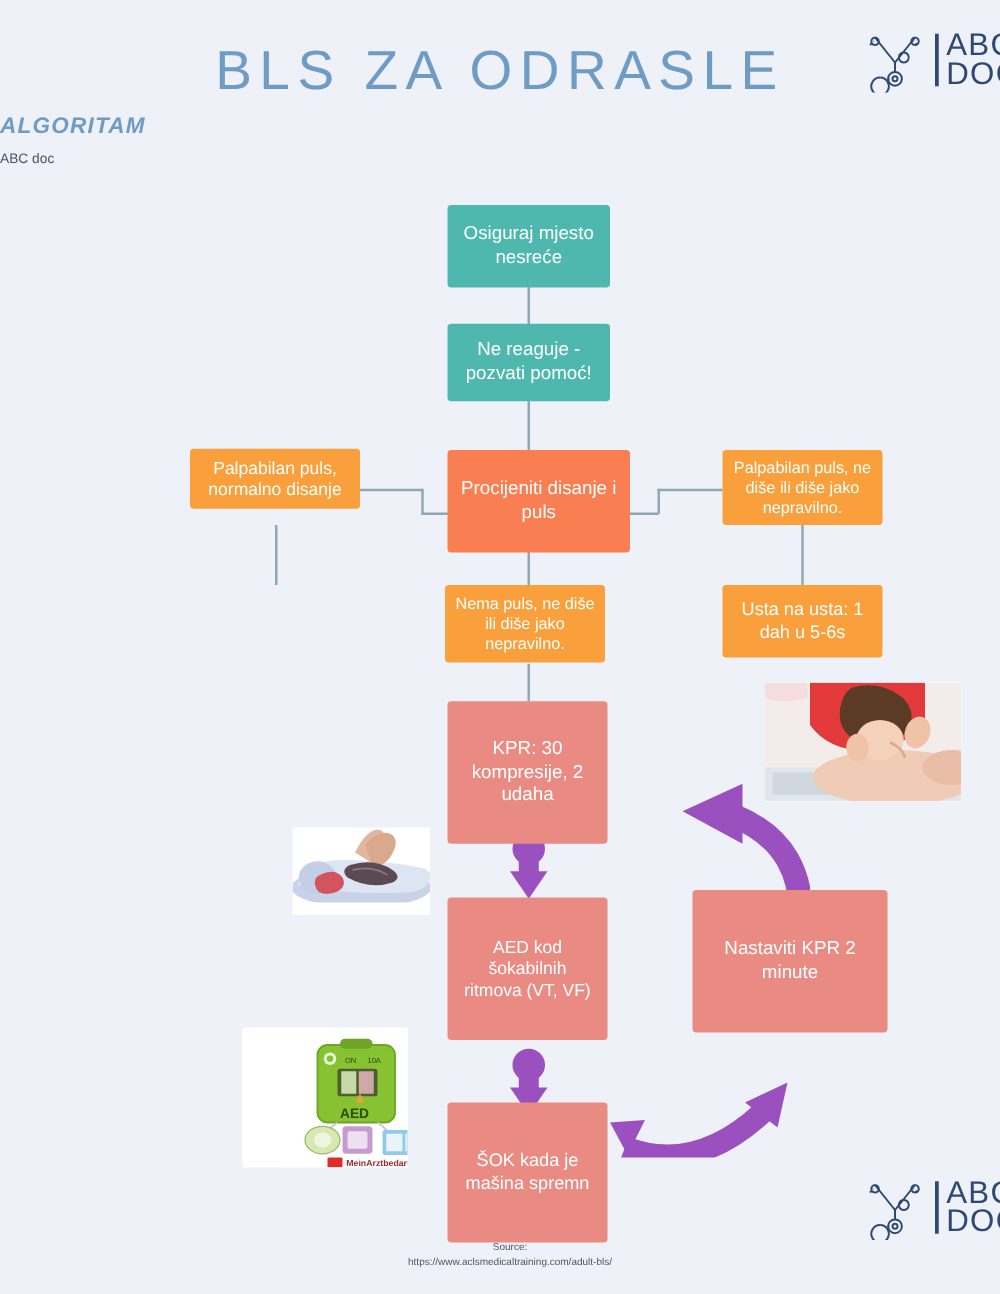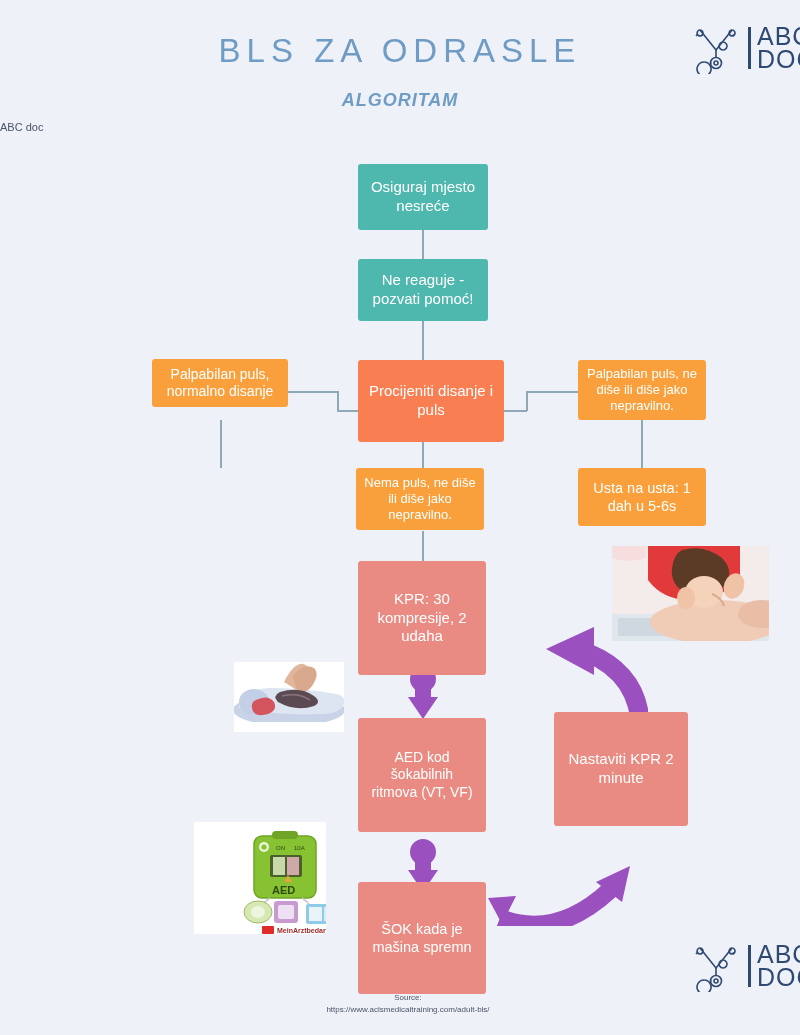--- a/index.html
+++ b/index.html
@@ -9,26 +9,26 @@
     font-family: "Liberation Sans", sans-serif;
     position: relative;
     overflow: hidden;
   }
   .canvas { position: relative; width: 800px; height: 1035px; }
 
   
   .title {
     position: absolute; left: 0; top: 32px; width: 800px;
     text-align: center;
-    font-size: 33px; letter-spacing: 6px; font-weight: 400;
+    font-size: 44px; letter-spacing: 6px; font-weight: 400;
     color: #6f9cc4;
   }
   .subtitle {
     position: absolute; left: 0; top: 90px; width: 800px;
-    text-align: center;
+    text-align: left;
     font-size: 18px; font-style: italic; font-weight: 600;
     letter-spacing: 1px; color: #6f9cc4;
   }
   .byline {
     position: absolute; left: 0; top: 121px; width: 643px;
     text-align: left; font-size: 11px; color: #4a5568;
   }
 
   
   .logo { position: absolute; display: flex; align-items: center; gap: 6px; }
@@ -274,21 +274,21 @@
   </div>
 
   <div class="node salmon" style="left:358px; top:561px; width:128px; height:114px; font-size:15px;">
     <span>KPR: 30 kompresije, 2 udaha</span>
   </div>
 
   <div class="node salmon" style="left:358px; top:718px; width:128px; height:114px; font-size:14px;">
     <span>AED  kod šokabilnih ritmova (VT, VF)</span>
   </div>
 
-  <div class="node salmon" style="left:554px; top:712px; width:134px; height:114px; font-size:15px;">
+  <div class="node salmon" style="left:554px; top:712px; width:156px; height:114px; font-size:15px;">
     <span>Nastaviti KPR 2 minute</span>
   </div>
 
   <div class="node salmon" style="left:358px; top:882px; width:128px; height:112px; font-size:14.5px;">
     <span>ŠOK kada je mašina spremn</span>
   </div>
 
   <div class="source">
     <div>Source:</div>
     <div>https://www.aclsmedicaltraining.com/adult-bls/</div>

